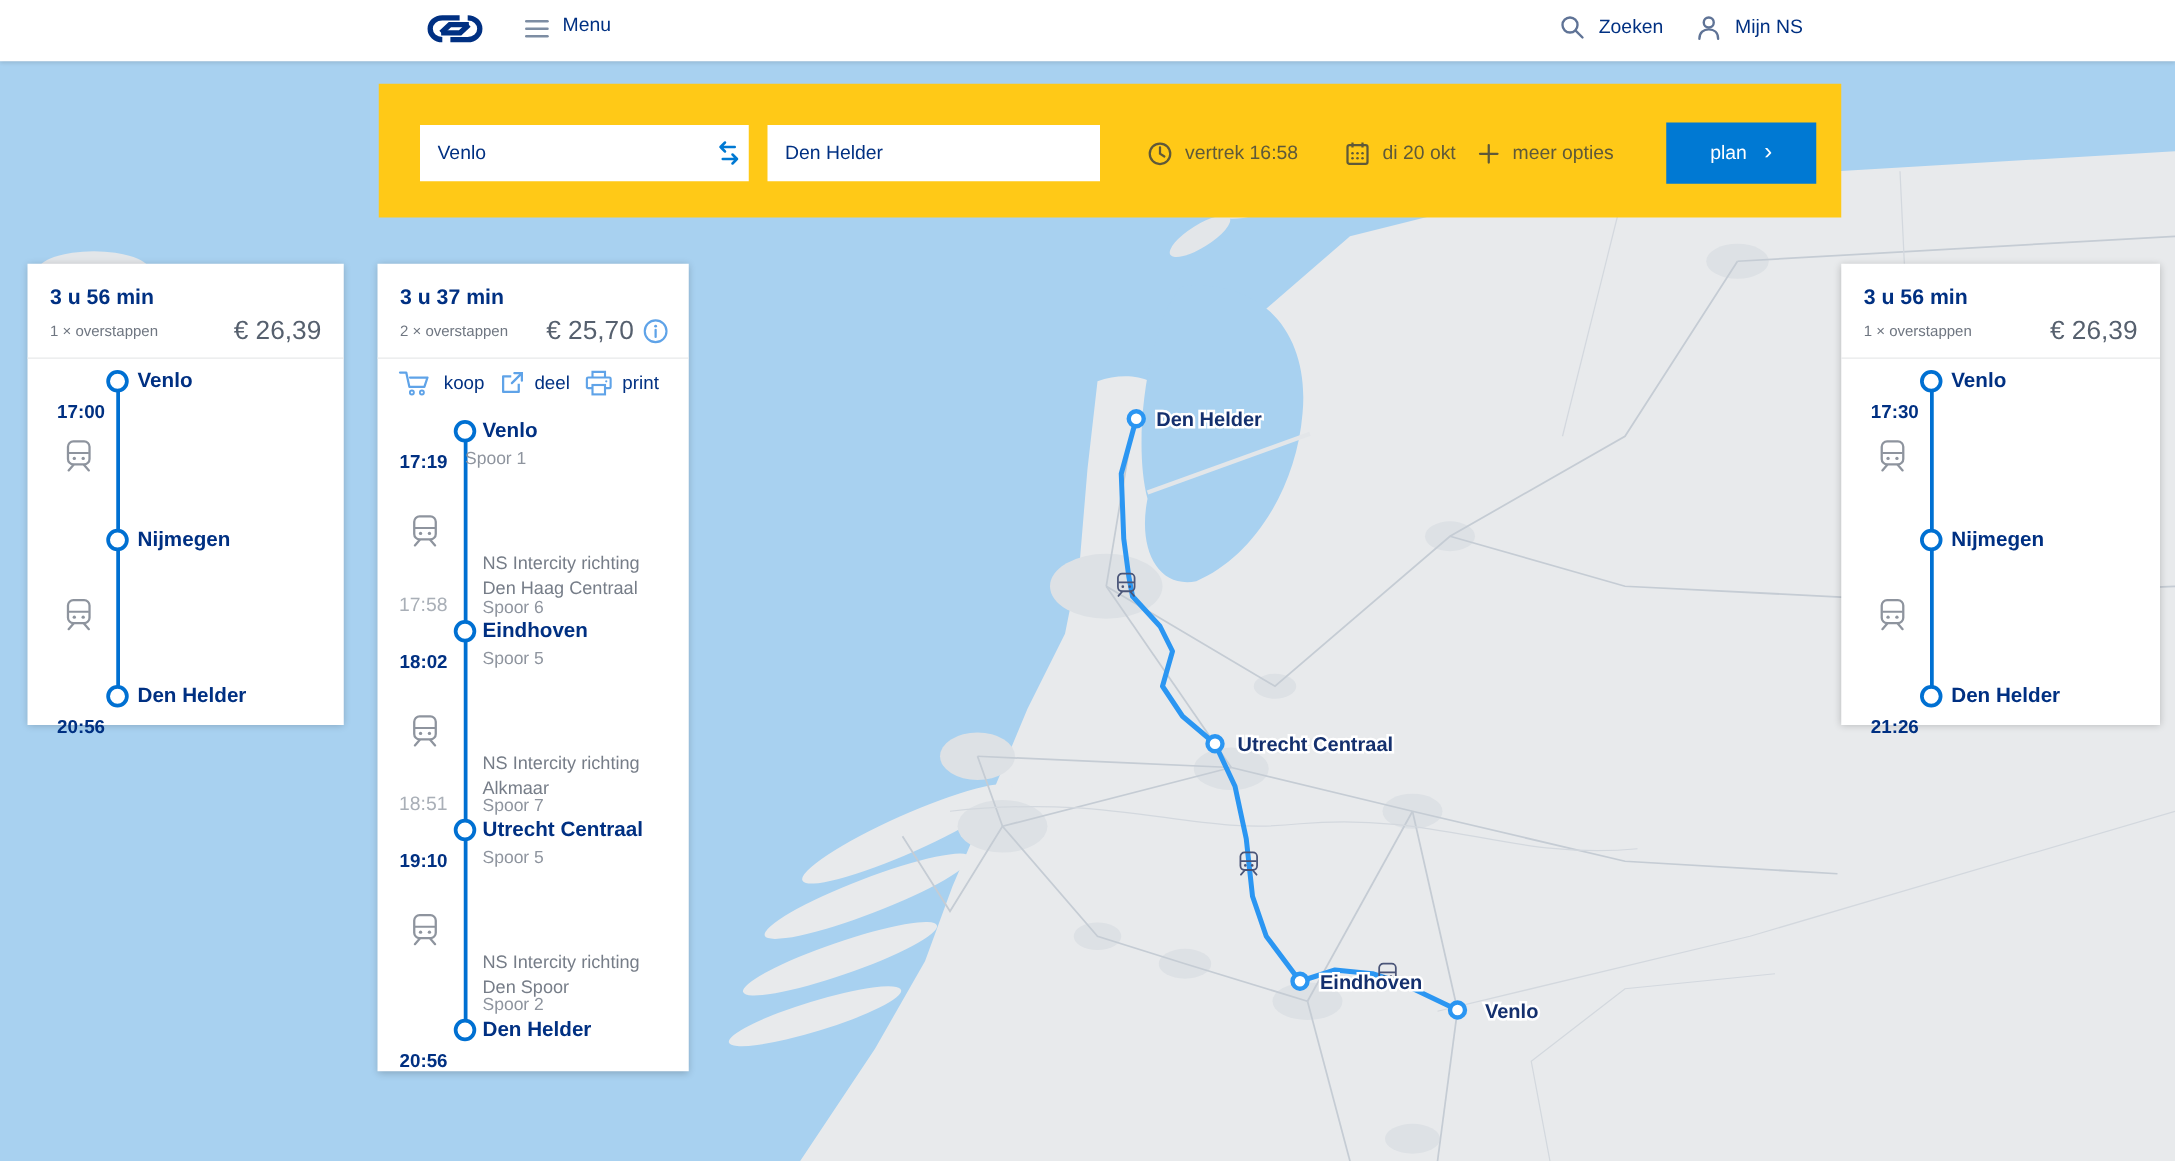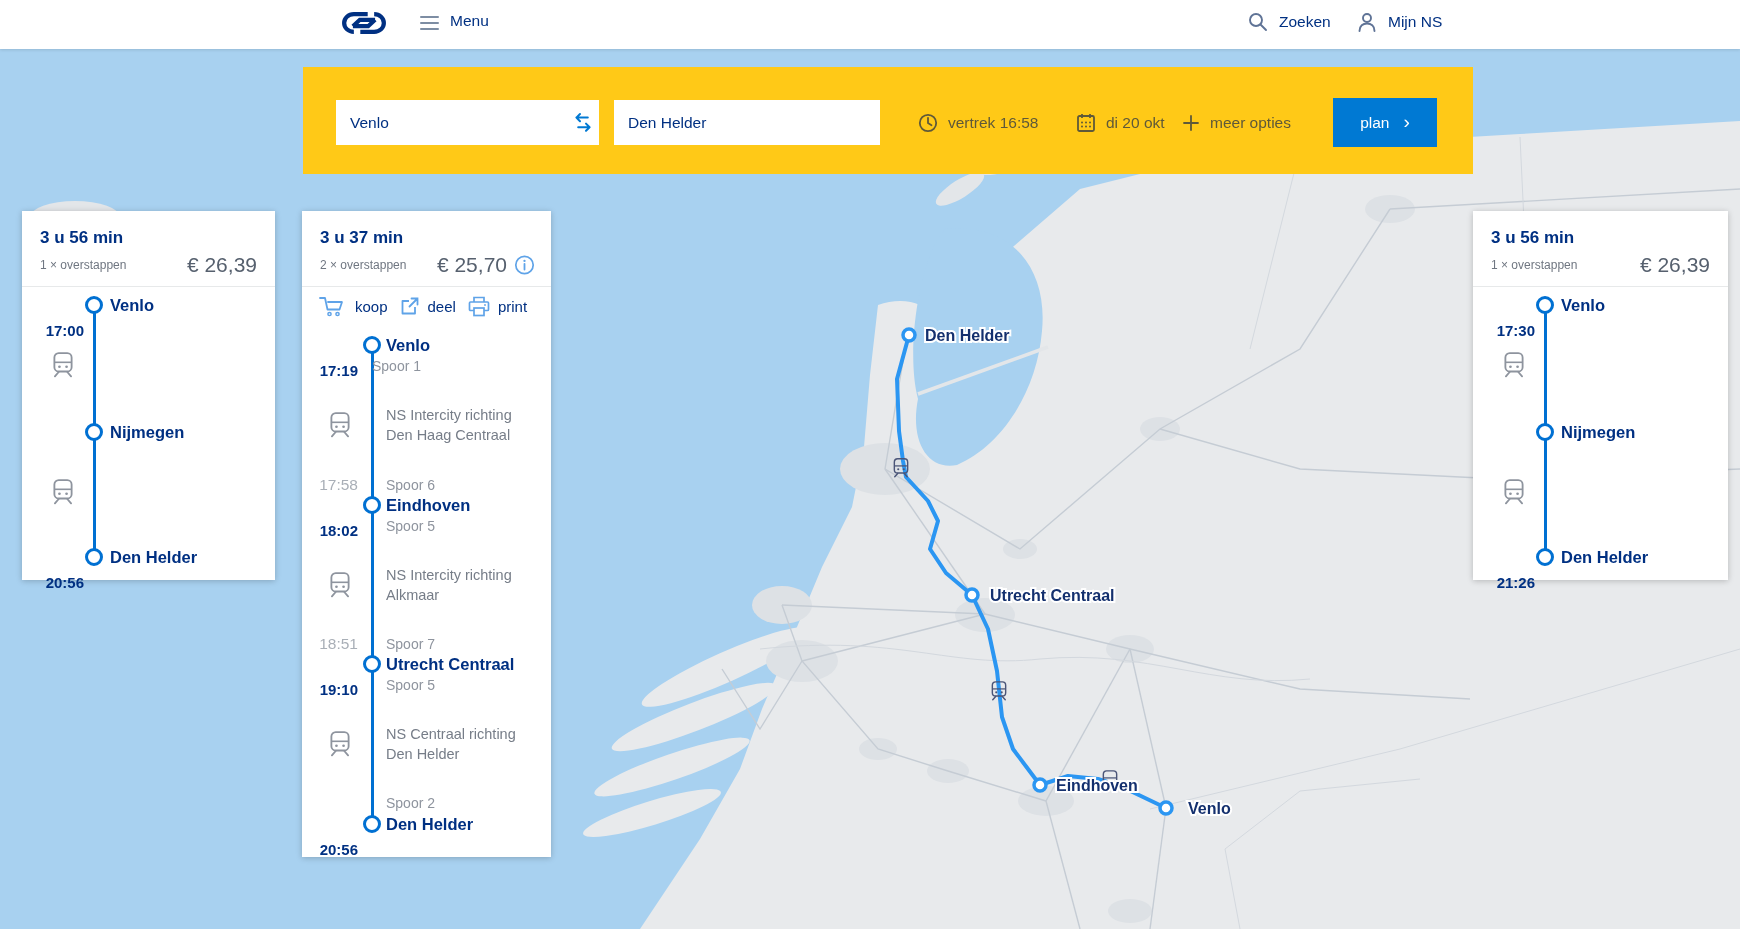--- a/index.html
+++ b/index.html
@@ -14,36 +14,36 @@
 
   
   #map{position:absolute;left:0;top:49px;z-index:0;}
   .map-label{font-weight:bold;font-size:16px;fill:#14306e;stroke:#ffffff;stroke-width:4px;paint-order:stroke;font-family:"Liberation Sans",sans-serif;}
 
   
   #planner{position:absolute;left:303px;top:67px;width:1170px;height:107px;background:#FFC917;z-index:20;}
   .search-input{position:absolute;top:33px;height:45px;background:#fff;border:none;outline:none;font-family:"Liberation Sans",sans-serif;font-size:15.5px;color:#003082;padding:0 14px;box-sizing:border-box;}
   .bar-item{position:absolute;top:33px;height:45px;display:flex;align-items:center;gap:9px;background:none;border:none;padding:0;cursor:pointer;font-family:"Liberation Sans",sans-serif;}
   .bar-item span{font-size:15.5px;color:#5f5939;white-space:nowrap;}
-  #plan-btn{position:absolute;left:1030px;top:31px;width:104px;height:49px;background:#0079D3;border:none;color:#fff;font-family:"Liberation Sans",sans-serif;font-size:15.5px;display:flex;align-items:center;justify-content:center;gap:14px;cursor:pointer;}
+  #plan-btn{position:absolute;left:1030px;top:31px;width:120px;height:49px;background:#0079D3;border:none;color:#fff;font-family:"Liberation Sans",sans-serif;font-size:15.5px;display:flex;align-items:center;justify-content:center;gap:14px;cursor:pointer;}
   #plan-btn .chev{font-size:19px;line-height:1;margin-top:-2px;}
 
   
   .card{position:absolute;background:#ffffff;box-shadow:0 1px 6px rgba(0,0,0,.22);z-index:10;}
   .duration{font-size:17px;font-weight:bold;color:#003082;white-space:nowrap;}
   .transfers{font-size:12px;color:#6f7681;white-space:nowrap;}
   .price{font-size:21px;color:#56606e;white-space:nowrap;}
   .divider{position:absolute;left:0;right:0;height:1px;background:#e7e9ea;}
   .tl-line{position:absolute;width:3px;background:#0070D2;border-radius:2px;}
   .node{position:absolute;width:12px;height:12px;border:3.5px solid #0070D2;background:#fff;border-radius:50%;transform:translate(-50%,-50%);}
   .time{font-weight:bold;color:#003082;font-size:15px;text-align:right;white-space:nowrap;margin-top:25px;}
   .time-faded{color:#a9afb7;font-size:15.5px;text-align:right;white-space:nowrap;}
   .station{font-weight:bold;color:#003082;font-size:16.5px;white-space:nowrap;}
   .spoor{color:#8e949e;font-size:14px;white-space:nowrap;}
-  .service{color:#767d88;font-size:14.5px;line-height:20px;}
+  .service{color:#767d88;font-size:14.5px;line-height:20px;margin-top:36px;}
   .train-gray{color:#8e949e;}
   .actions{position:absolute;left:16px;top:82px;height:26px;display:flex;align-items:center;gap:11px;justify-content:center;}
   .action{display:flex;align-items:center;gap:7px;background:none;border:none;padding:0;cursor:pointer;font-family:"Liberation Sans",sans-serif;}
   .action span{font-size:15px;color:#003082;}
 </style>
 </head>
 <body>
 
 <svg width="0" height="0" style="position:absolute">
   <defs>
@@ -313,21 +313,21 @@
 
   <div class="abs vc time-faded" style="left:0;width:56px;top:433px">18:51</div>
   <div class="abs vc spoor" style="left:84px;top:433px">Spoor 7</div>
   <div class="abs vc time" style="left:0;width:56px;top:453px">19:10</div>
   <div class="abs vc station" style="left:84px;top:453px">Utrecht Centraal</div>
   <div class="abs vc spoor" style="left:84px;top:474px">Spoor 5</div>
 
   <svg class="abs vc train-gray" style="left:25px;top:533px" width="26" height="28" viewBox="0 0 24 26">
       <use href="#sym-train"></use>
     </svg>
-  <div class="abs vc service" style="left:84px;top:533px;width:152px">NS Centraal richting Den Helder</div>
+  <div class="abs vc service" style="left:84px;top:533px;width:152px">NS Intercity richting Den Spoor</div>
 
   <div class="abs vc spoor" style="left:84px;top:592px">Spoor 2</div>
   <div class="abs vc time" style="left:0;width:56px;top:613px">20:56</div>
   <div class="abs vc station" style="left:84px;top:613px">Den Helder</div>
 </div>
 
 <div class="card" style="left:1473px;top:211px;width:255px;height:369px">
   <div class="abs vc duration" style="left:18px;top:27px">3 u 56 min</div>
   <div class="abs vc transfers" style="left:18px;top:54px">1 × overstappen</div>
   <div class="abs vc price" style="right:18px;top:54px">€ 26,39</div>

